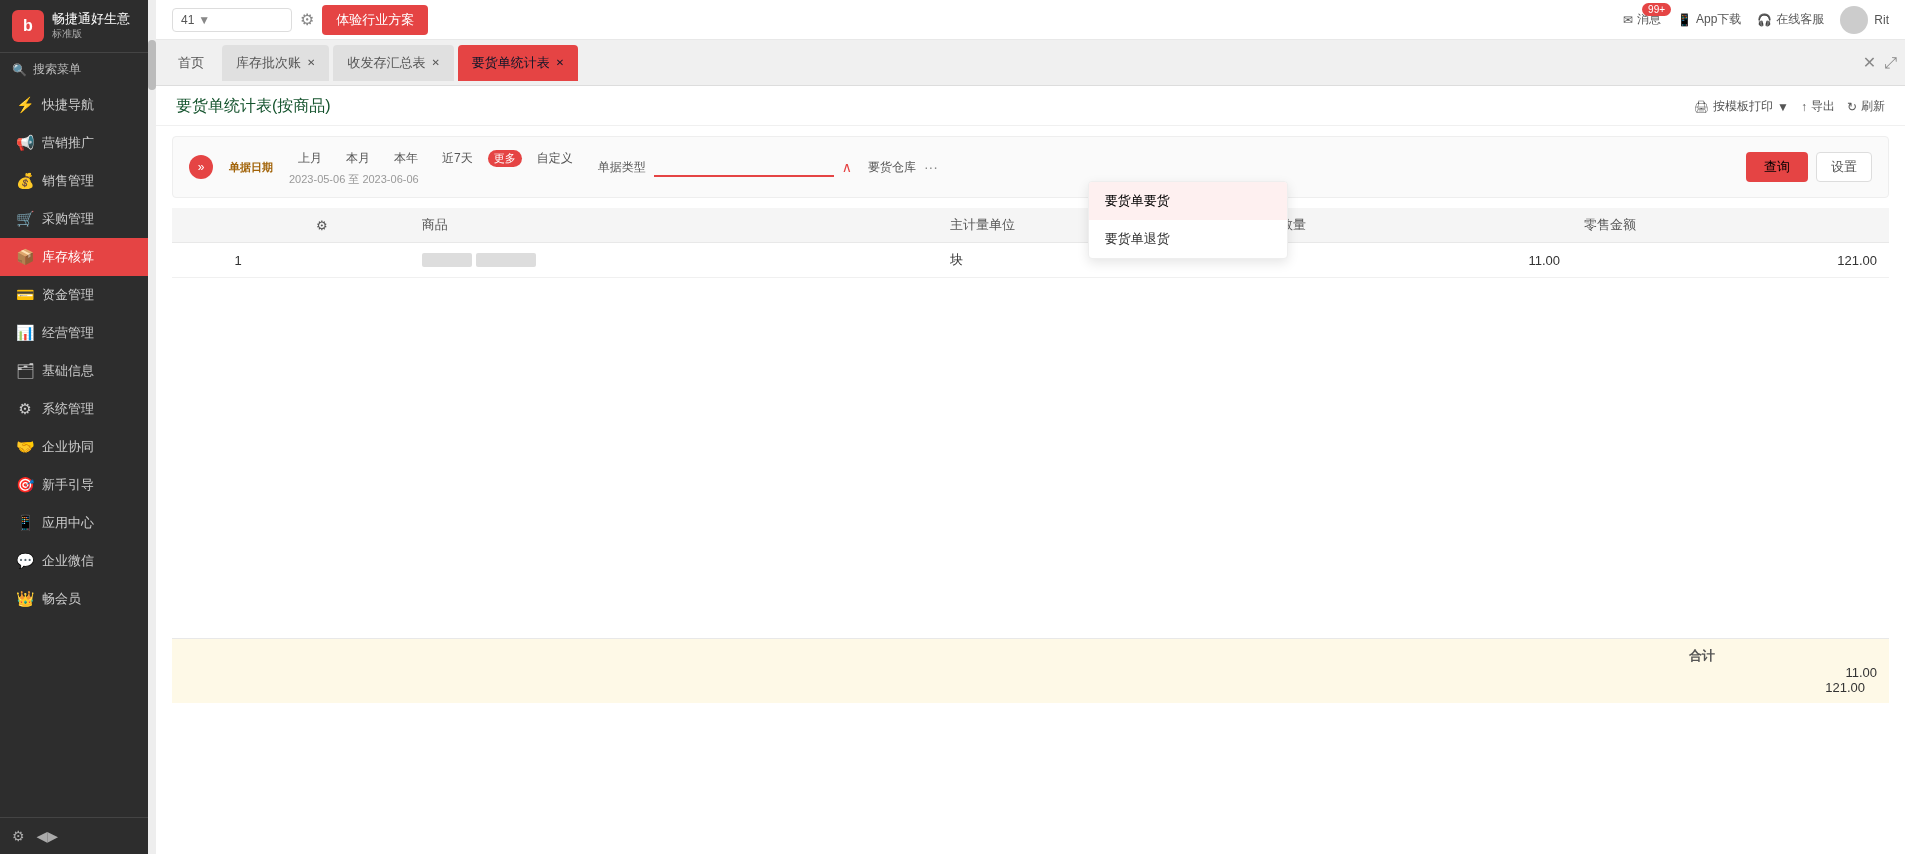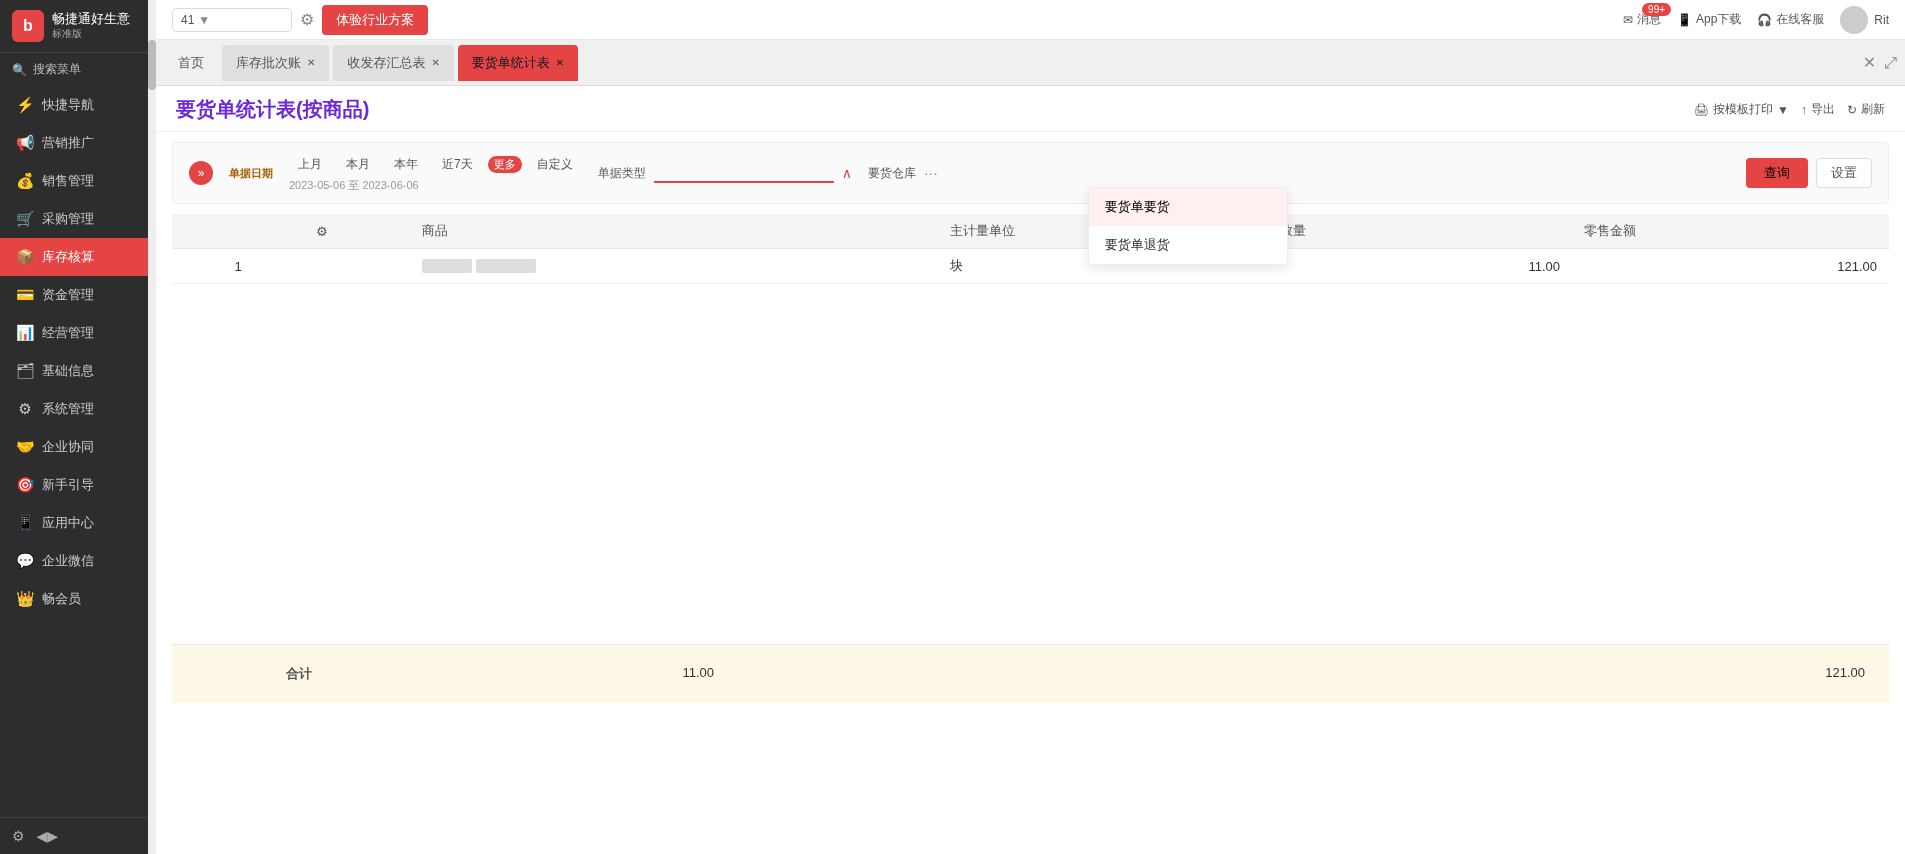--- a/index.html
+++ b/index.html
@@ -115,21 +115,21 @@
 
     
     .content-area { flex: 1; overflow: auto; padding: 0; background: #fff; }
 
     
     .page-header {
       display: flex; align-items: center; justify-content: space-between;
       padding: 10px 20px 8px;
       border-bottom: 1px solid #f0f0f0;
     }
-    .page-title { font-size: 20px; font-weight: bold; color: #6d28d9; }
+    .page-title { font-size: 16px; font-weight: normal; color: #14532d; }
     .page-actions { display: flex; align-items: center; gap: 12px; }
     .action-btn {
       display: flex; align-items: center; gap: 4px;
       color: #555; cursor: pointer; font-size: 12px;
     }
 
     
     .filter-bar {
       background: #fafafa;
       border: 1px solid #eee;
@@ -223,23 +223,24 @@
     .cell-right { text-align: right; }
     .cell-center { text-align: center; }
 
     .product-placeholder { display: flex; gap: 4px; }
     .placeholder-block { height: 14px; background: #ddd; border-radius: 2px; }
 
     
     .table-footer {
       background: #fef9e7;
       border-top: 1px solid #e8e8e8;
-      padding: 20px 12px;
-      display: flex; align-items: flex-start;
+      padding: 8px 12px;
+      display: flex; align-items: flex-end;
       margin: 0 16px;
+      flex-direction: column;
     }
     .footer-label { width: 200px; color: #555; font-weight: bold; font-size: 13px; padding-left: 12px; }
     .footer-qty { width: 120px; text-align: right; font-size: 13px; color: #333; }
     .footer-amount { width: 120px; text-align: right; font-size: 13px; color: #333; margin-left: auto; margin-right: 12px; }
 
     
     .user-avatar-area { display: flex; align-items: center; gap: 6px; cursor: pointer; }
     .user-name { font-size: 12px; color: #555; }
   </style>
 </head>

